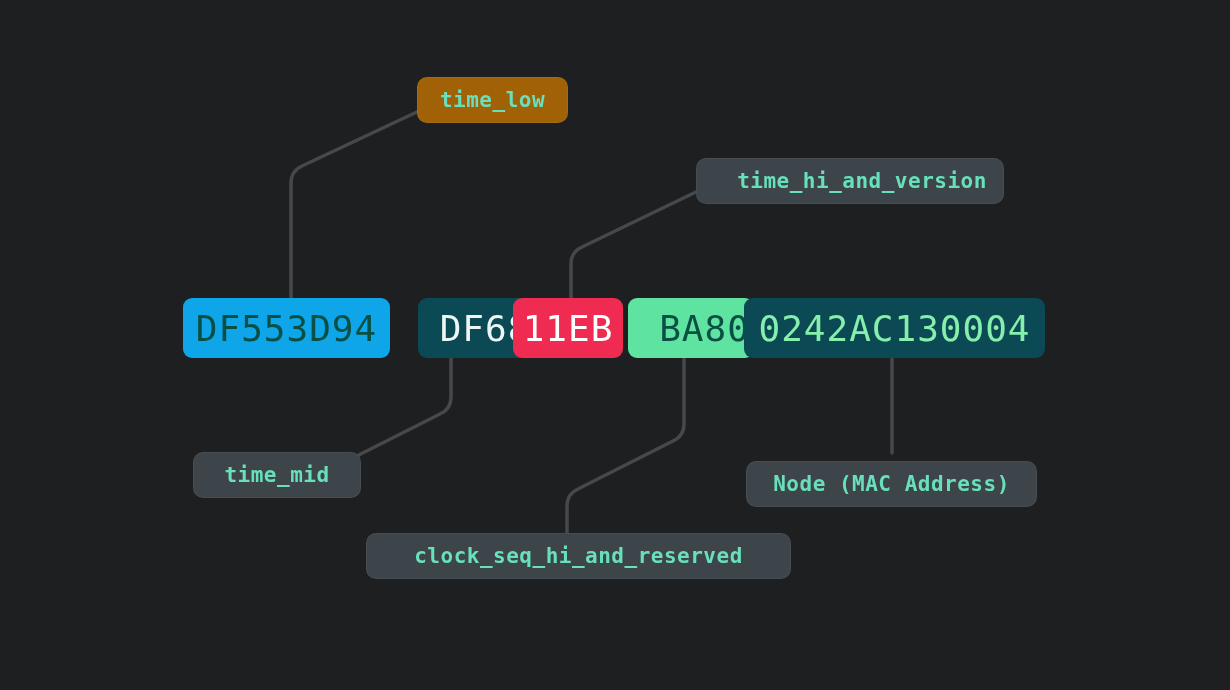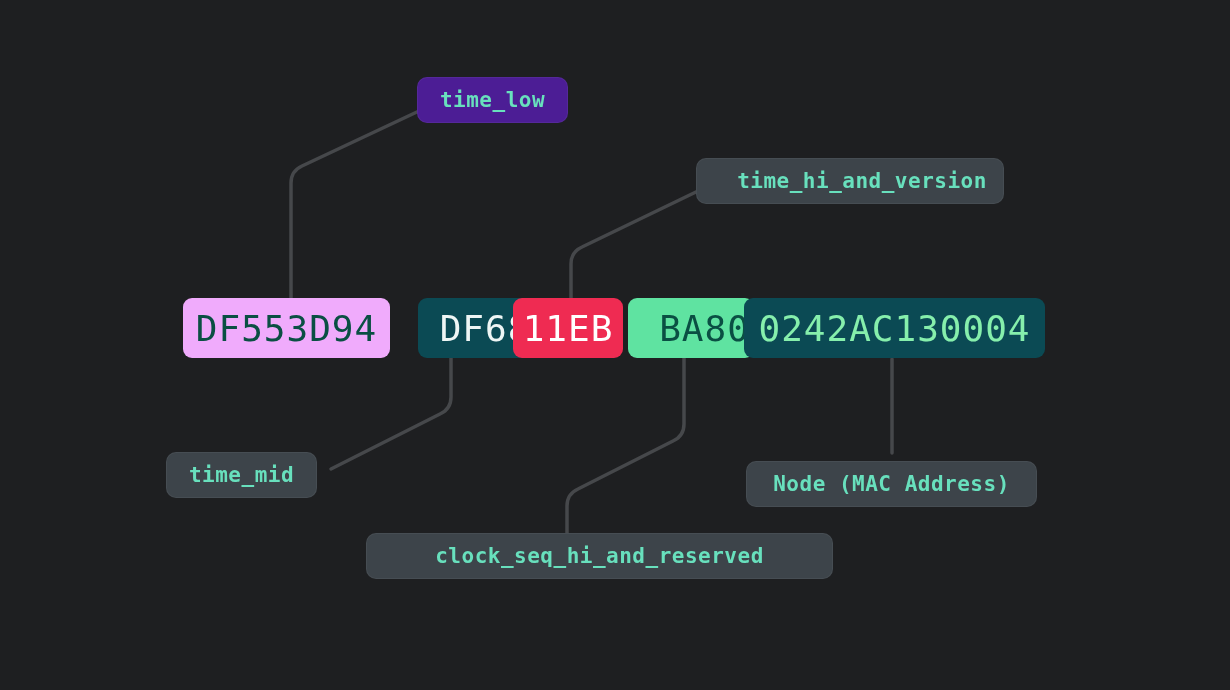--- a/index.html
+++ b/index.html
@@ -60,48 +60,48 @@
     box-sizing: border-box;
     border: 1px solid rgba(255,255,255,0.05);
   }
   #seg-time-low        { left: 183px; width: 207px; }
   #seg-time-mid        { left: 418px; width: 134px; }
   #seg-time-hi         { left: 513px; width: 110px; }
   #seg-clock-seq       { left: 628px; width: 126px; padding-left: 27px; }
   #seg-node            { left: 744px; width: 301px; }
   #tag-time-low        { left: 417px; top: 77px;  width: 151px; }
   #tag-time-hi         { left: 696px; top: 158px; width: 308px; }
-  #tag-time-mid        { left: 166px; top: 452px; width: 151px; }
-  #tag-clock-seq       { left: 366px; top: 533px; width: 467px; }
+  #tag-time-mid        { left: 193px; top: 452px; width: 168px; }
+  #tag-clock-seq       { left: 366px; top: 533px; width: 425px; }
   #tag-node            { left: 746px; top: 452px; width: 291px; margin-top: 9px; }
 </style>
 </head>
 <body style="background-color: rgb(30, 31, 33);">
 
 <div class="canvas">
 
   <svg class="connectors" viewBox="0 0 1230 690">
     <path d="M419,111 L302,166 Q291,171 291,183 L291,299" style="stroke: rgb(70, 72, 75);"></path>
     <path d="M698,191 L582,247 Q571,252 571,264 L571,299" style="stroke: rgb(70, 72, 75);"></path>
     <path d="M451,357 L451,397 Q451,409 440,414 L331,469" style="stroke: rgb(70, 72, 75);"></path>
     <path d="M684,357 L684,424 Q684,436 673,441 L578,489 Q567,494 567,506 L567,534" style="stroke: rgb(70, 72, 75);"></path>
     <path d="M892,359 L892,453" style="stroke: rgb(70, 72, 75);"></path>
   </svg>
 
-  <div class="segment" id="seg-time-low" style="background-color: #f0abfc; color: rgb(10, 79, 67);">DF553D94</div>
+  <div class="segment" id="seg-time-low" style="background-color: #0ea5e9; color: rgb(10, 79, 67);">DF553D94</div>
 
   <div class="segment" id="seg-time-mid" style="background-color: rgb(11, 74, 84); color: rgb(238, 246, 245);">DF68</div>
 
   <div class="segment" id="seg-time-hi" style="background-color: rgb(239, 43, 82); color: rgb(255, 255, 255);">11EB</div>
 
   <div class="segment" id="seg-clock-seq" style="background-color: rgb(95, 227, 161); color: rgb(10, 79, 67);">BA80</div>
 
   <div class="segment" id="seg-node" style="background-color: rgb(11, 74, 84); color: #86efac;">0242AC130004</div>
 
-  <div class="tag" id="tag-time-low" style="background-color: #4c1d95; color: rgb(104, 224, 189);">time_low</div>
+  <div class="tag" id="tag-time-low" style="background-color: #a16207; color: rgb(104, 224, 189);">time_low</div>
 
   <div class="tag" id="tag-time-hi" style="background-color: rgb(61, 68, 74); color: rgb(104, 224, 189); padding-left: 24px;">time_hi_and_version</div>
 
   <div class="tag" id="tag-time-mid" style="background-color: rgb(61, 68, 74); color: rgb(104, 224, 189);">time_mid</div>
 
   <div class="tag" id="tag-clock-seq" style="background-color: rgb(61, 68, 74); color: rgb(104, 224, 189);">clock_seq_hi_and_reserved</div>
 
   <div class="tag" id="tag-node" style="background-color: rgb(61, 68, 74); color: rgb(104, 224, 189);">Node (MAC Address)</div>
 
 </div>

